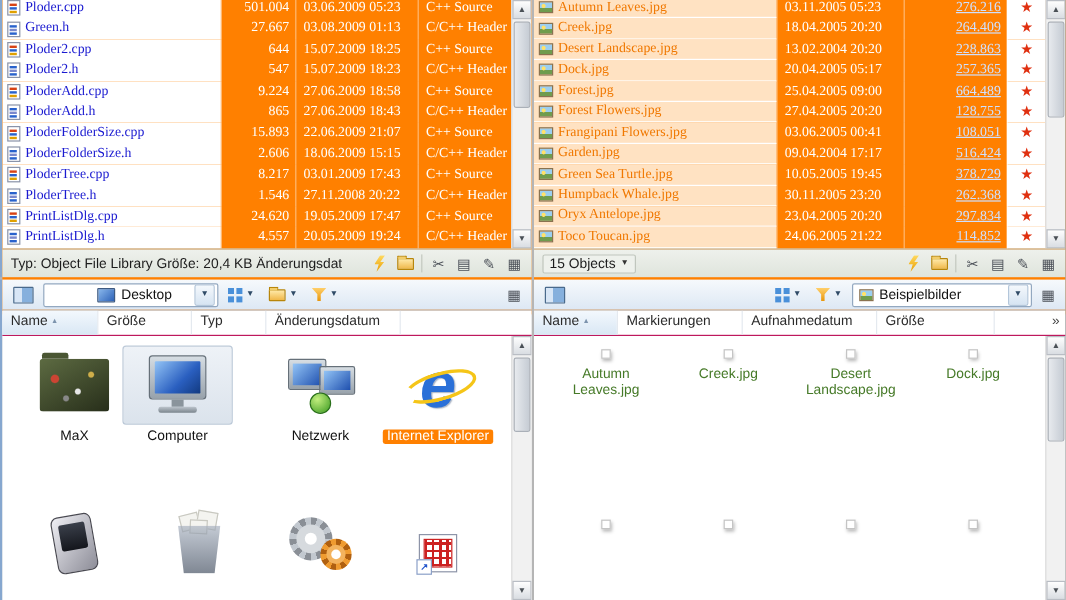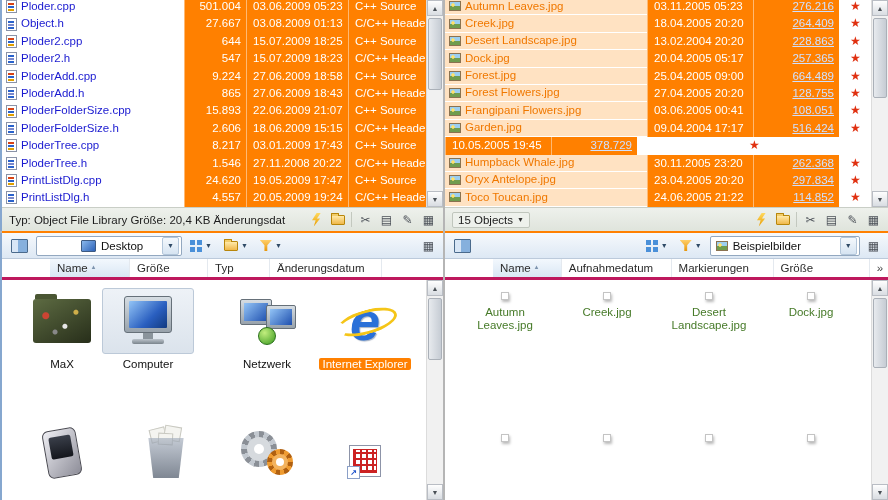--- a/index.html
+++ b/index.html
@@ -4,21 +4,21 @@
 <style>
   html,body{margin:0;padding:0;background:#888;}
   .window{position:relative;width:888px;height:500px;background:#cfcfcf;overflow:hidden;
           font-family:"Liberation Sans",sans-serif;font-size:11.5px;-webkit-font-smoothing:antialiased;}
   
   .frame-left{position:absolute;left:0;top:0;width:2px;height:500px;background:#86a7cf;}
   .vsplit{position:absolute;left:443px;top:0;width:2px;height:500px;background:#b5b5b5;}
   .hsplit{position:absolute;left:0;top:231px;width:888px;height:2px;background:#b5b5b5;}
 
   
-  .pane{position:absolute;top:0;height:262px;background:var(--selection);overflow:hidden;}
+  .pane{position:absolute;top:0;height:262px;background:var(--selection);overflow:hidden;font-family:Liberation Serif, serif;}
   .pane-tl{left:2px;width:441px;}
   .pane-tr{left:445px;width:443px;}
   .rows{position:absolute;left:0;top:-2px;right:17px;}
   .frow,.rrow{display:flex;height:17.4px;line-height:17.4px;align-items:center;white-space:nowrap;}
   
   .c-name{width:182px;flex:none;background:#fff;color:var(--name-blue);display:flex;align-items:center;gap:4px;padding-left:4px;box-sizing:border-box;height:100%;overflow:hidden;}
   .c-size{width:62px;flex:none;text-align:right;color:#fff;padding-right:5px;box-sizing:border-box;border-left:1px solid rgba(255,255,255,.45);height:100%;}
   .c-date{width:102px;flex:none;color:#fff;padding-left:6px;box-sizing:border-box;border-left:1px solid rgba(255,255,255,.45);height:100%;}
   .c-type{flex:1;color:#fff;padding-left:6px;border-left:1px solid rgba(255,255,255,.45);height:100%;overflow:hidden;}
   .fic{width:11px;height:13px;background:#fff;border:1px solid #8a93a8;position:relative;flex:none;box-sizing:border-box;}
@@ -66,21 +66,21 @@
   .combo .cb-label{flex:1;overflow:hidden;white-space:nowrap;color:#111;}
   .combo .cb-btn{width:15px;height:16px;background:linear-gradient(#f4f8fc,#d6e4f2);border:1px solid #b3c6da;border-radius:2px;display:flex;align-items:center;justify-content:center;}
   .ic-pane{width:15px;height:12px;border:1px solid #4a6a8c;background:linear-gradient(90deg,#d8e6f6 0 40%,#86b0dd 40%);border-radius:1px;}
   .mini-mon{width:13px;height:10px;border:1px solid #3d5a82;background:linear-gradient(135deg,#8ab8ec,#2d62b8);border-radius:1px;}
   .ic-views{width:12px;height:12px;background-image:linear-gradient(#4a90d9,#4a90d9),linear-gradient(#4a90d9,#4a90d9),linear-gradient(#4a90d9,#4a90d9),linear-gradient(#4a90d9,#4a90d9);
             background-size:5px 5px;background-position:0 0,7px 0,0 7px,7px 7px;background-repeat:no-repeat;}
   .ic-funnel{width:12px;height:11px;background:linear-gradient(#ffcf6a,#e8960a);clip-path:polygon(0 0,100% 0,62% 48%,62% 100%,38% 100%,38% 48%);}
   .spacer{flex:1;}
 
   
-  .colhead{position:absolute;top:259px;height:21px;background:#fff;border-bottom:3px solid #be185d;box-sizing:border-box;display:flex;color:#2b2b2b;padding-left:48px;}
+  .colhead{position:absolute;top:259px;height:21px;background:#fff;border-bottom:1px solid #be185d;box-sizing:border-box;display:flex;color:#2b2b2b;}
   .ch-left{left:2px;width:441px;} .ch-right{left:445px;width:443px;}
   .col{padding:3px 0 0 7px;border-right:1px solid #e4e9ef;box-sizing:border-box;height:100%;white-space:nowrap;overflow:hidden;display:flex;gap:4px;align-items:flex-start;}
   .col.sorted{background:linear-gradient(#f3f8fd,#d9e7f4);}
   .sortmark{font-size:7px;color:#7c93ad;margin-top:1px;}
   .col-ovf{margin-left:auto;border-right:none;padding-right:5px;color:#444;}
 
   
   .content{position:absolute;top:280px;height:220px;background:#fff;overflow:hidden;}
   .ct-left{left:2px;width:441px;} .ct-right{left:445px;width:443px;}
   .bitem{position:absolute;width:92px;text-align:center;}
@@ -158,21 +158,21 @@
             <i class="fic cpp"></i>
             <span>Ploder.cpp</span>
           </span>
           <span class="c-size">501.004</span>
           <span class="c-date">03.06.2009 05:23</span>
           <span class="c-type">C++ Source</span>
         </div>
       <div class="frow">
           <span class="c-name">
             <i class="fic h"></i>
-            <span>Object.h</span>
+            <span>Green.h</span>
           </span>
           <span class="c-size">27.667</span>
           <span class="c-date">03.08.2009 01:13</span>
           <span class="c-type">C/C++ Header</span>
         </div>
       <div class="frow">
           <span class="c-name">
             <i class="fic cpp"></i>
             <span>Ploder2.cpp</span>
           </span>
@@ -341,20 +341,24 @@
       <div class="rrow">
           <span class="c2-name">
             <i class="pic"></i>
             <span>Garden.jpg</span>
           </span>
           <span class="c2-date">09.04.2004 17:17</span>
           <span class="c2-size"><span class="lnk">516.424</span></span>
           <span class="c2-star"><span class="redstar">★</span></span>
         </div>
       <div class="rrow">
+          <span class="c2-name">
+            <i class="pic"></i>
+            <span>Green Sea Turtle.jpg</span>
+          </span>
           <span class="c2-date">10.05.2005 19:45</span>
           <span class="c2-size"><span class="lnk">378.729</span></span>
           <span class="c2-star"><span class="redstar">★</span></span>
         </div>
       <div class="rrow">
           <span class="c2-name">
             <i class="pic"></i>
             <span>Humpback Whale.jpg</span>
           </span>
           <span class="c2-date">30.11.2005 23:20</span>
@@ -507,25 +511,25 @@
       </span>
     <span class="col" style="width:112px;">
         <span>Änderungsdatum</span>
       </span>
   </div>
   <div class="colhead ch-right">
     <span class="col sorted" style="width:70px;">
         <span>Name</span>
         <span class="sortmark">▴</span>
       </span>
+    <span class="col" style="width:104px;">
+        <span>Markierungen</span>
+      </span>
     <span class="col" style="width:112px;">
         <span>Aufnahmedatum</span>
-      </span>
-    <span class="col" style="width:104px;">
-        <span>Markierungen</span>
       </span>
     <span class="col" style="width:98px;">
         <span>Größe</span>
       </span>
     <span class="col col-ovf">
         <span>»</span>
       </span>
   </div>
 
   <div class="content ct-left">

